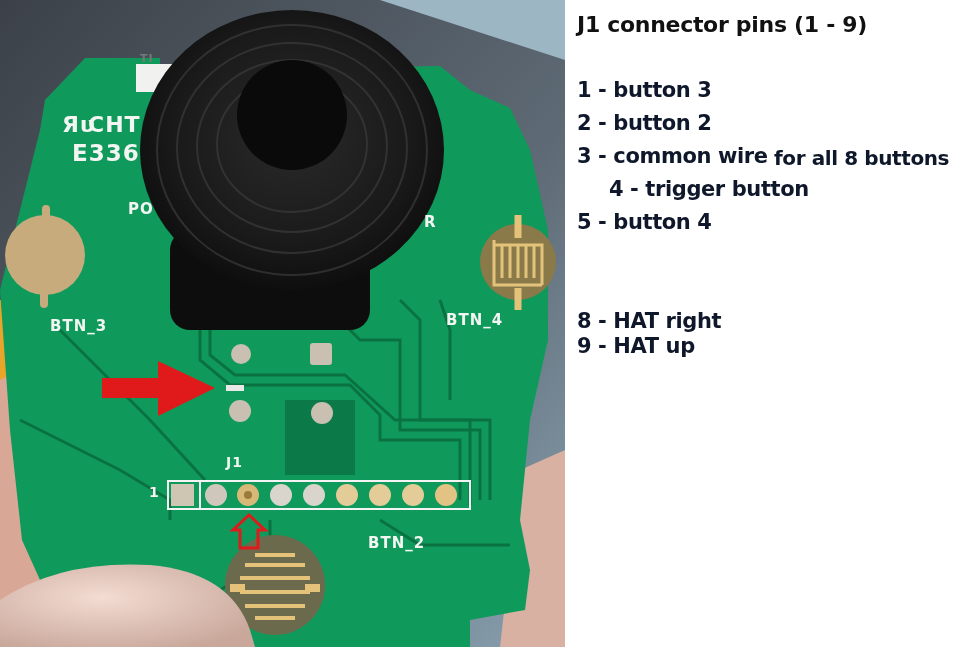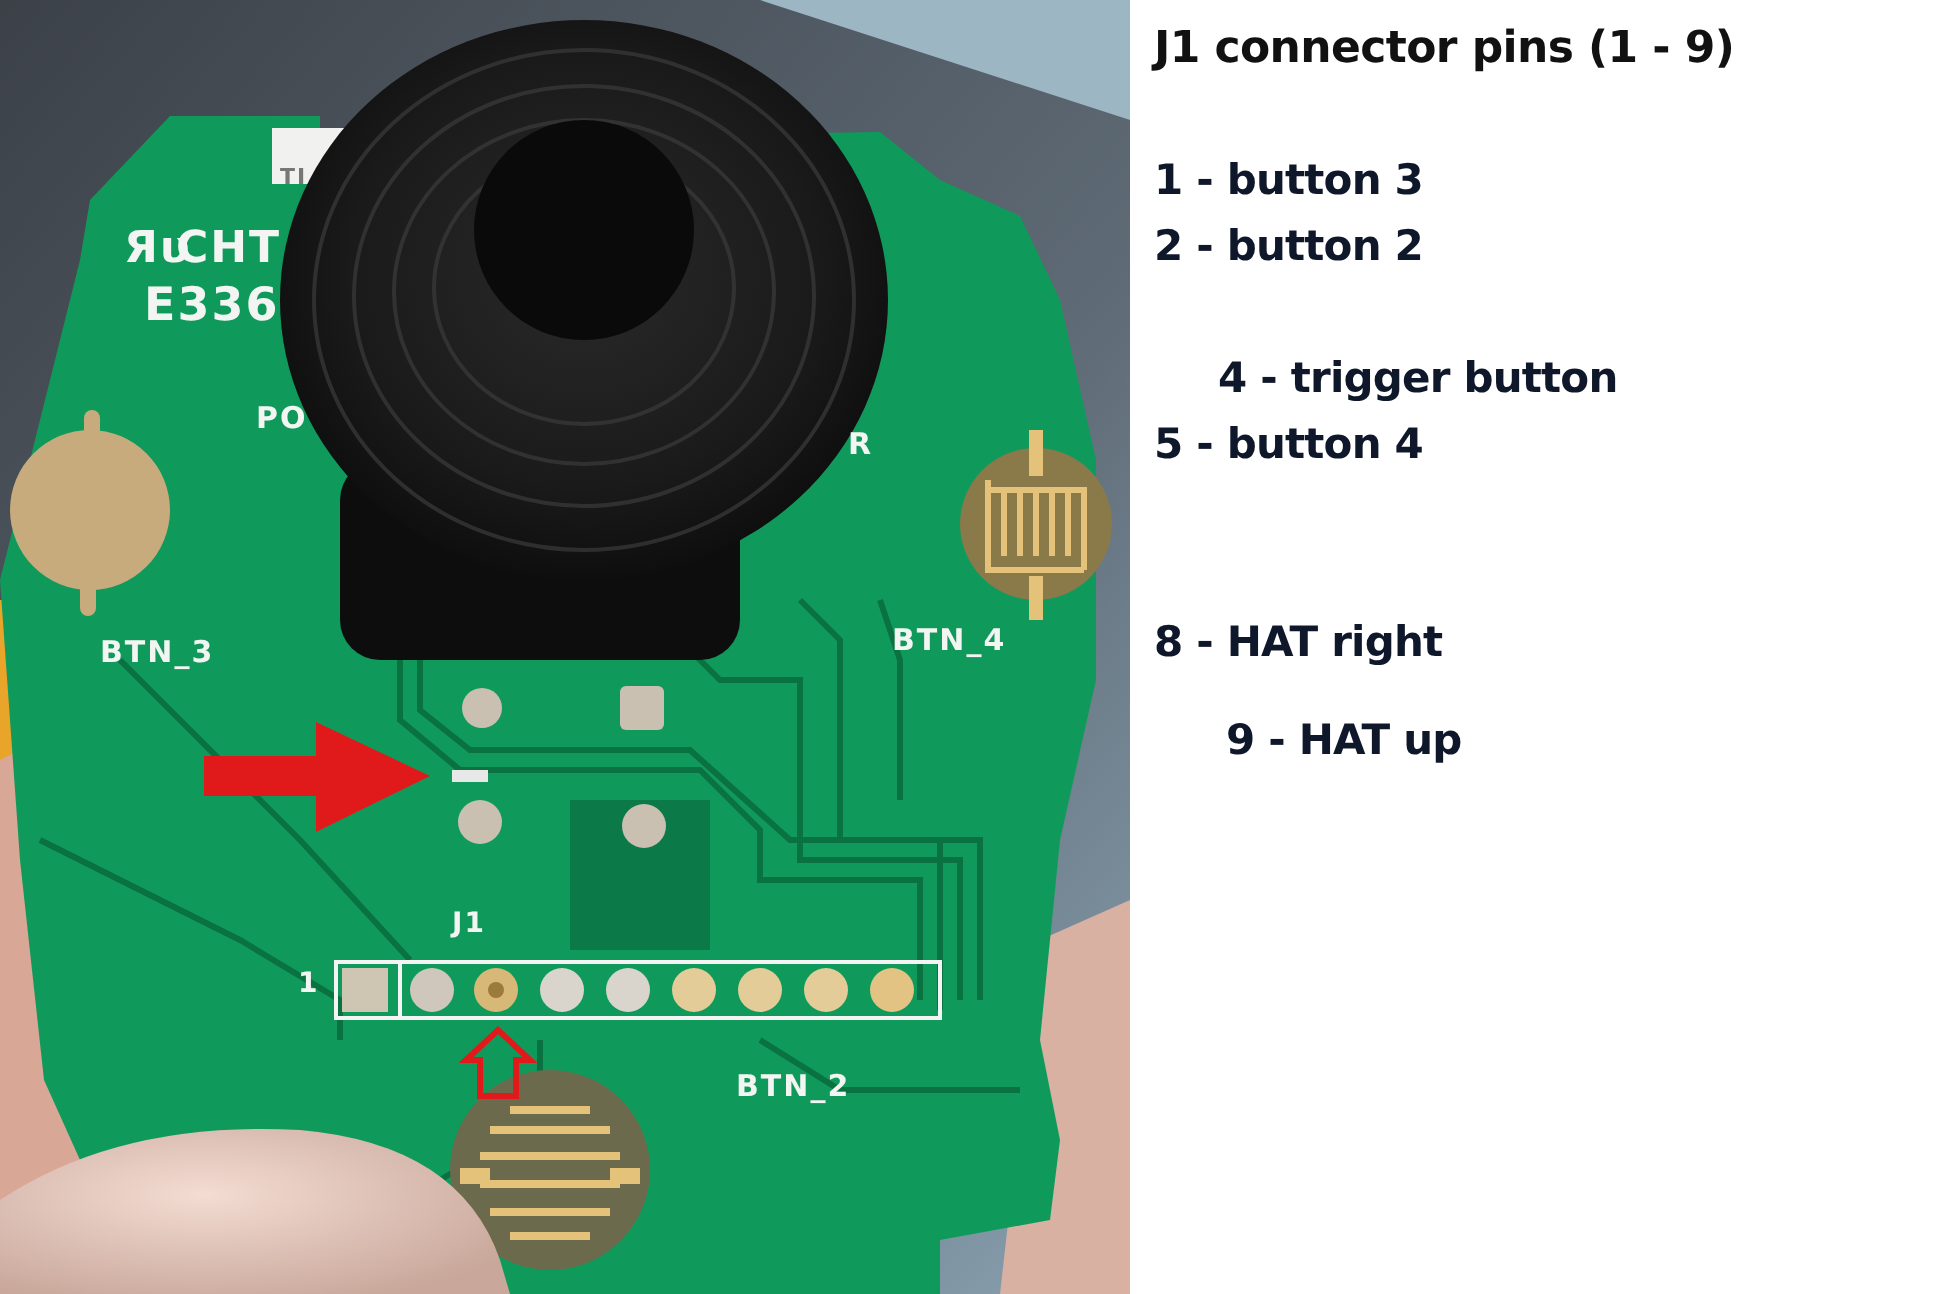--- a/index.html
+++ b/index.html
@@ -119,29 +119,30 @@
 
     <path d="M102 378 L158 378 L158 361 L215 388 L158 416 L158 398 L102 398 Z" fill="#e01a1a"></path>
 
     <path d="M240 548 L240 530 L233 530 L249 515 L265 530 L258 530 L258 548 Z" fill="none" stroke="#e01a1a" stroke-width="3"></path>
   </svg>
   <span class="silk" style="left:62px;top:112px;font-size:22px;">Яυ</span>
   <span class="silk" style="left:88px;top:112px;font-size:22px;">CHT</span>
   <span class="silk" style="left:72px;top:140px;font-size:23px;">E336</span>
   <span class="silk" style="left:128px;top:200px;font-size:15px;">PO</span>
   <span class="silk" style="left:424px;top:213px;font-size:15px;">R</span>
-  <span class="silk" style="left:140px;top:82px;font-size:11px;color:#777;">TI</span>
+  <span class="silk" style="left:140px;top:52px;font-size:11px;color:#777;">TI</span>
   <span class="silk" style="left:50px;top:317px;font-size:15px;">BTN_3</span>
   <span class="silk" style="left:446px;top:311px;font-size:15px;">BTN_4</span>
   <span class="silk" style="left:368px;top:534px;font-size:15px;">BTN_2</span>
   <span class="silk" style="left:226px;top:454px;font-size:14px;text-align:right;">J1</span>
   <span class="silk" style="left:149px;top:484px;font-size:14px;">1</span>
 </div>
 
 <div id="panel">
   <div id="panel-title">J1 connector pins (1 - 9)</div>
   <div class="pin-row" style="top:78px;"><span>1 - button 3</span></div>
   <div class="pin-row" style="top:111px;"><span>2 - button 2</span></div>
+  <div class="pin-row" style="top:144px;"><span>3 - common wire</span><span class="extra"> for all 8 buttons</span></div>
   <div class="pin-row" style="top:177px;margin-left:32px;"><span>4 - trigger button</span></div>
   <div class="pin-row" style="top:210px;"><span>5 - button 4</span></div>
   <div class="pin-row" style="top:309px;"><span>8 - HAT right</span></div>
-  <div class="pin-row" style="top:358px;margin-left:36px;"><span>9 - HAT up</span></div>
+  <div class="pin-row" style="top:334px;"><span>9 - HAT up</span></div>
 </div>
 
 </body></html>

